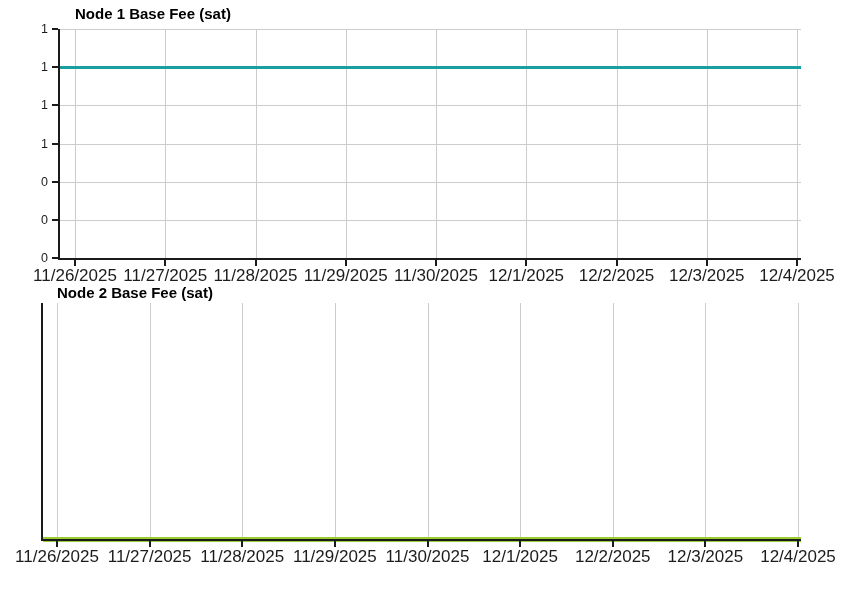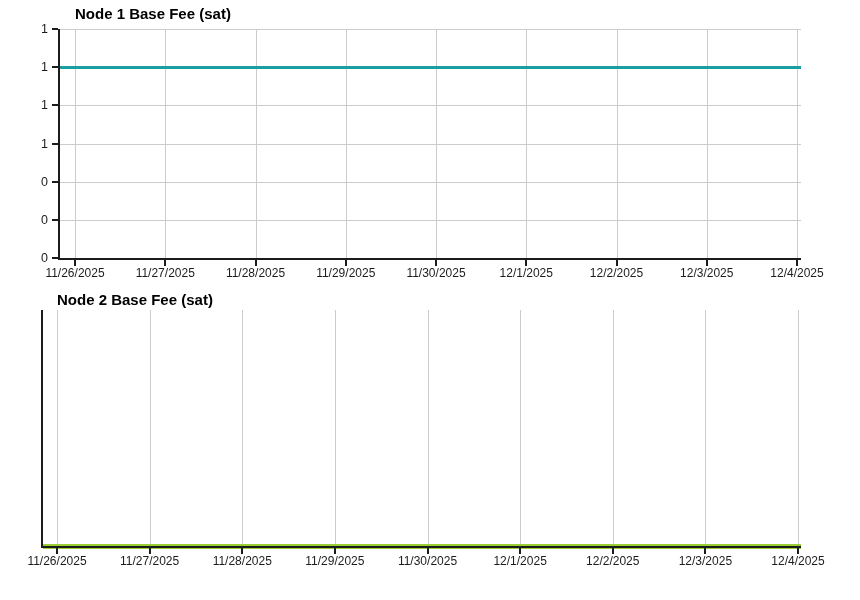--- a/index.html
+++ b/index.html
@@ -1,36 +1,36 @@
 <!DOCTYPE html>
 <html><head>
 <meta charset="utf-8">
 <style>
   html,body{margin:0;padding:0;background:#fff;}
   body{font-family:"Liberation Sans","DejaVu Sans",sans-serif;color:#1c1c1c;}
   .canvas{position:relative;width:860px;height:600px;background:#ffffff;overflow:hidden;padding-left:48px;}
   .chart{position:absolute;left:0;width:860px;}
   #chart-1{top:0;height:285px;}
-  #chart-2{top:285px;height:315px;}
+  #chart-2{top:278px;height:315px;}
   .chart-title{position:absolute;margin:0;font-size:15px;font-weight:700;color:#000;white-space:nowrap;}
   #chart-1 .chart-title{left:75px;top:5px;}
   #chart-2 .chart-title{left:57px;top:6px;}
   .plot{position:absolute;}
   #plot-1{left:60px;top:29px;width:741px;height:229px;}
   #plot-2{left:43px;top:25px;width:758px;height:236px;}
   .axis-y{position:absolute;left:-2px;top:0;bottom:-2px;width:2px;background:#1b1b1b;z-index:3;}
   .axis-x{position:absolute;left:0;right:0;bottom:-2px;height:2px;background:#1b1b1b;z-index:3;}
   .gridline-h{position:absolute;left:0;right:0;height:1px;background:#cccccc;z-index:1;}
   .gridline-v{position:absolute;top:0;bottom:0;width:1px;background:#cccccc;z-index:1;}
   .ytick{position:absolute;left:-8px;width:6px;height:2px;margin-top:-1px;background:#1b1b1b;z-index:3;}
   .xtick{position:absolute;bottom:-8px;width:2px;height:6px;margin-left:-1px;background:#1b1b1b;z-index:3;}
   .ylab{position:absolute;left:-54px;width:42px;margin-top:-8px;line-height:16px;text-align:right;
         font-size:12.5px;color:#1c1c1c;z-index:2;}
   .xlab{position:absolute;top:calc(100% + 8px);width:88px;margin-left:-44px;text-align:center;
-        font-size:12px;color:#1c1c1c;white-space:nowrap;z-index:2;}
+        font-size:17px;color:#1c1c1c;white-space:nowrap;z-index:2;}
   .series-line{position:absolute;left:0;right:0;z-index:2;}
   .series-line.markers{background-image:repeating-linear-gradient(90deg,
         rgba(0,0,0,0) 0px, rgba(0,0,0,0) 13.4px,
         rgba(8,84,88,0.40) 13.4px, rgba(8,84,88,0.40) 15.4px);}
 </style>
 </head>
 <body>
 
 <div class="canvas">
 

